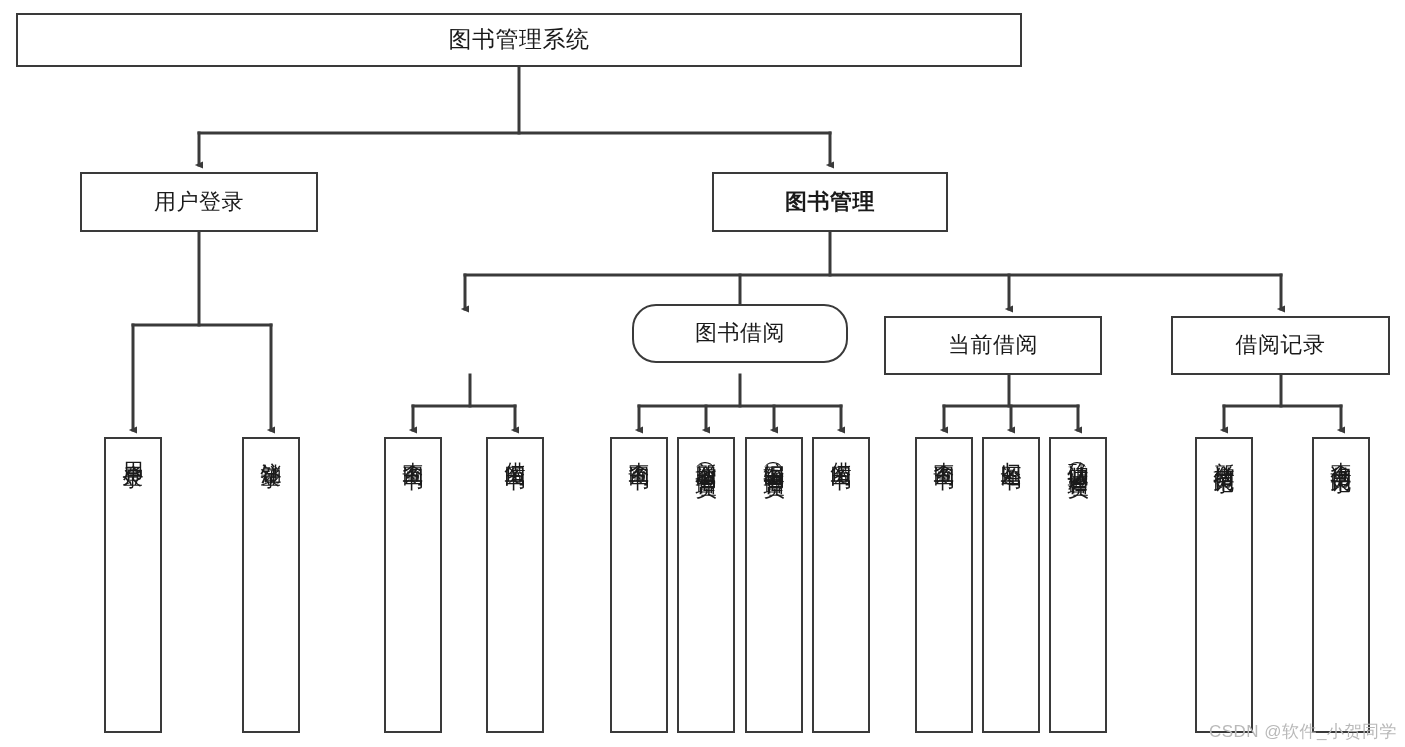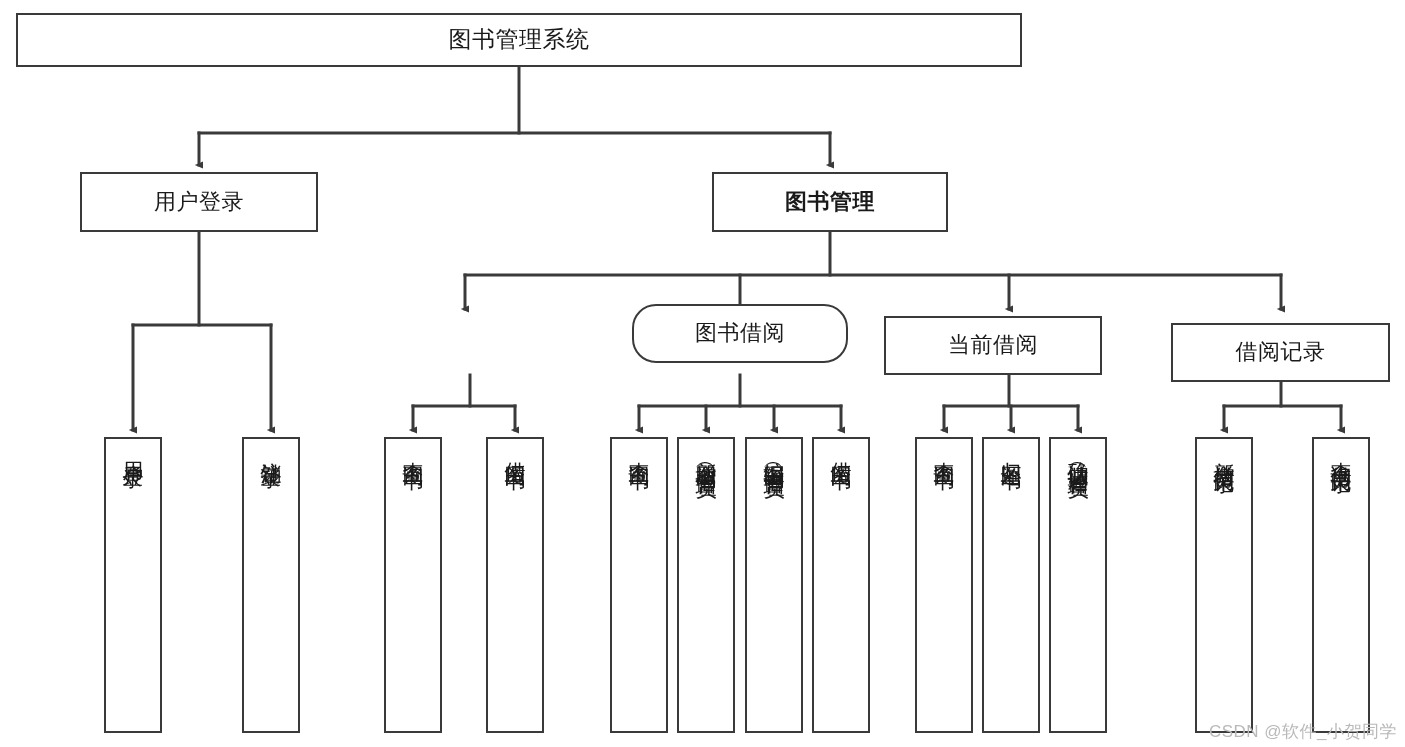--- a/index.html
+++ b/index.html
@@ -143,21 +143,21 @@
   <div class="node horizontal" style="left:712px; top:172px; width:236px; height:60px;font-weight:bold;">
     <span class="node-label">图书管理</span>
   </div>
 
   <div class="node horizontal" style="left:632px; top:304px; width:216px; height:59px;border-radius:24px;">
     <span class="node-label">图书借阅</span>
   </div>
   <div class="node horizontal" style="left:864px; top:316px; width:218px; height:59px;margin-left:20px;">
     <span class="node-label">当前借阅</span>
   </div>
-  <div class="node horizontal" style="left:1171px; top:323px; width:219px; height:59px;">
+  <div class="node horizontal" style="left:1171px; top:316px; width:219px; height:59px;">
     <span class="node-label">借阅记录</span>
   </div>
 
   <div class="node vertical" style="left:104px; top:437px; width:58px; height:296px;">
     <span class="node-label">用户登录</span>
   </div>
   <div class="node vertical" style="left:242px; top:437px; width:58px; height:296px;">
     <span class="node-label">注销登录</span>
   </div>
 

